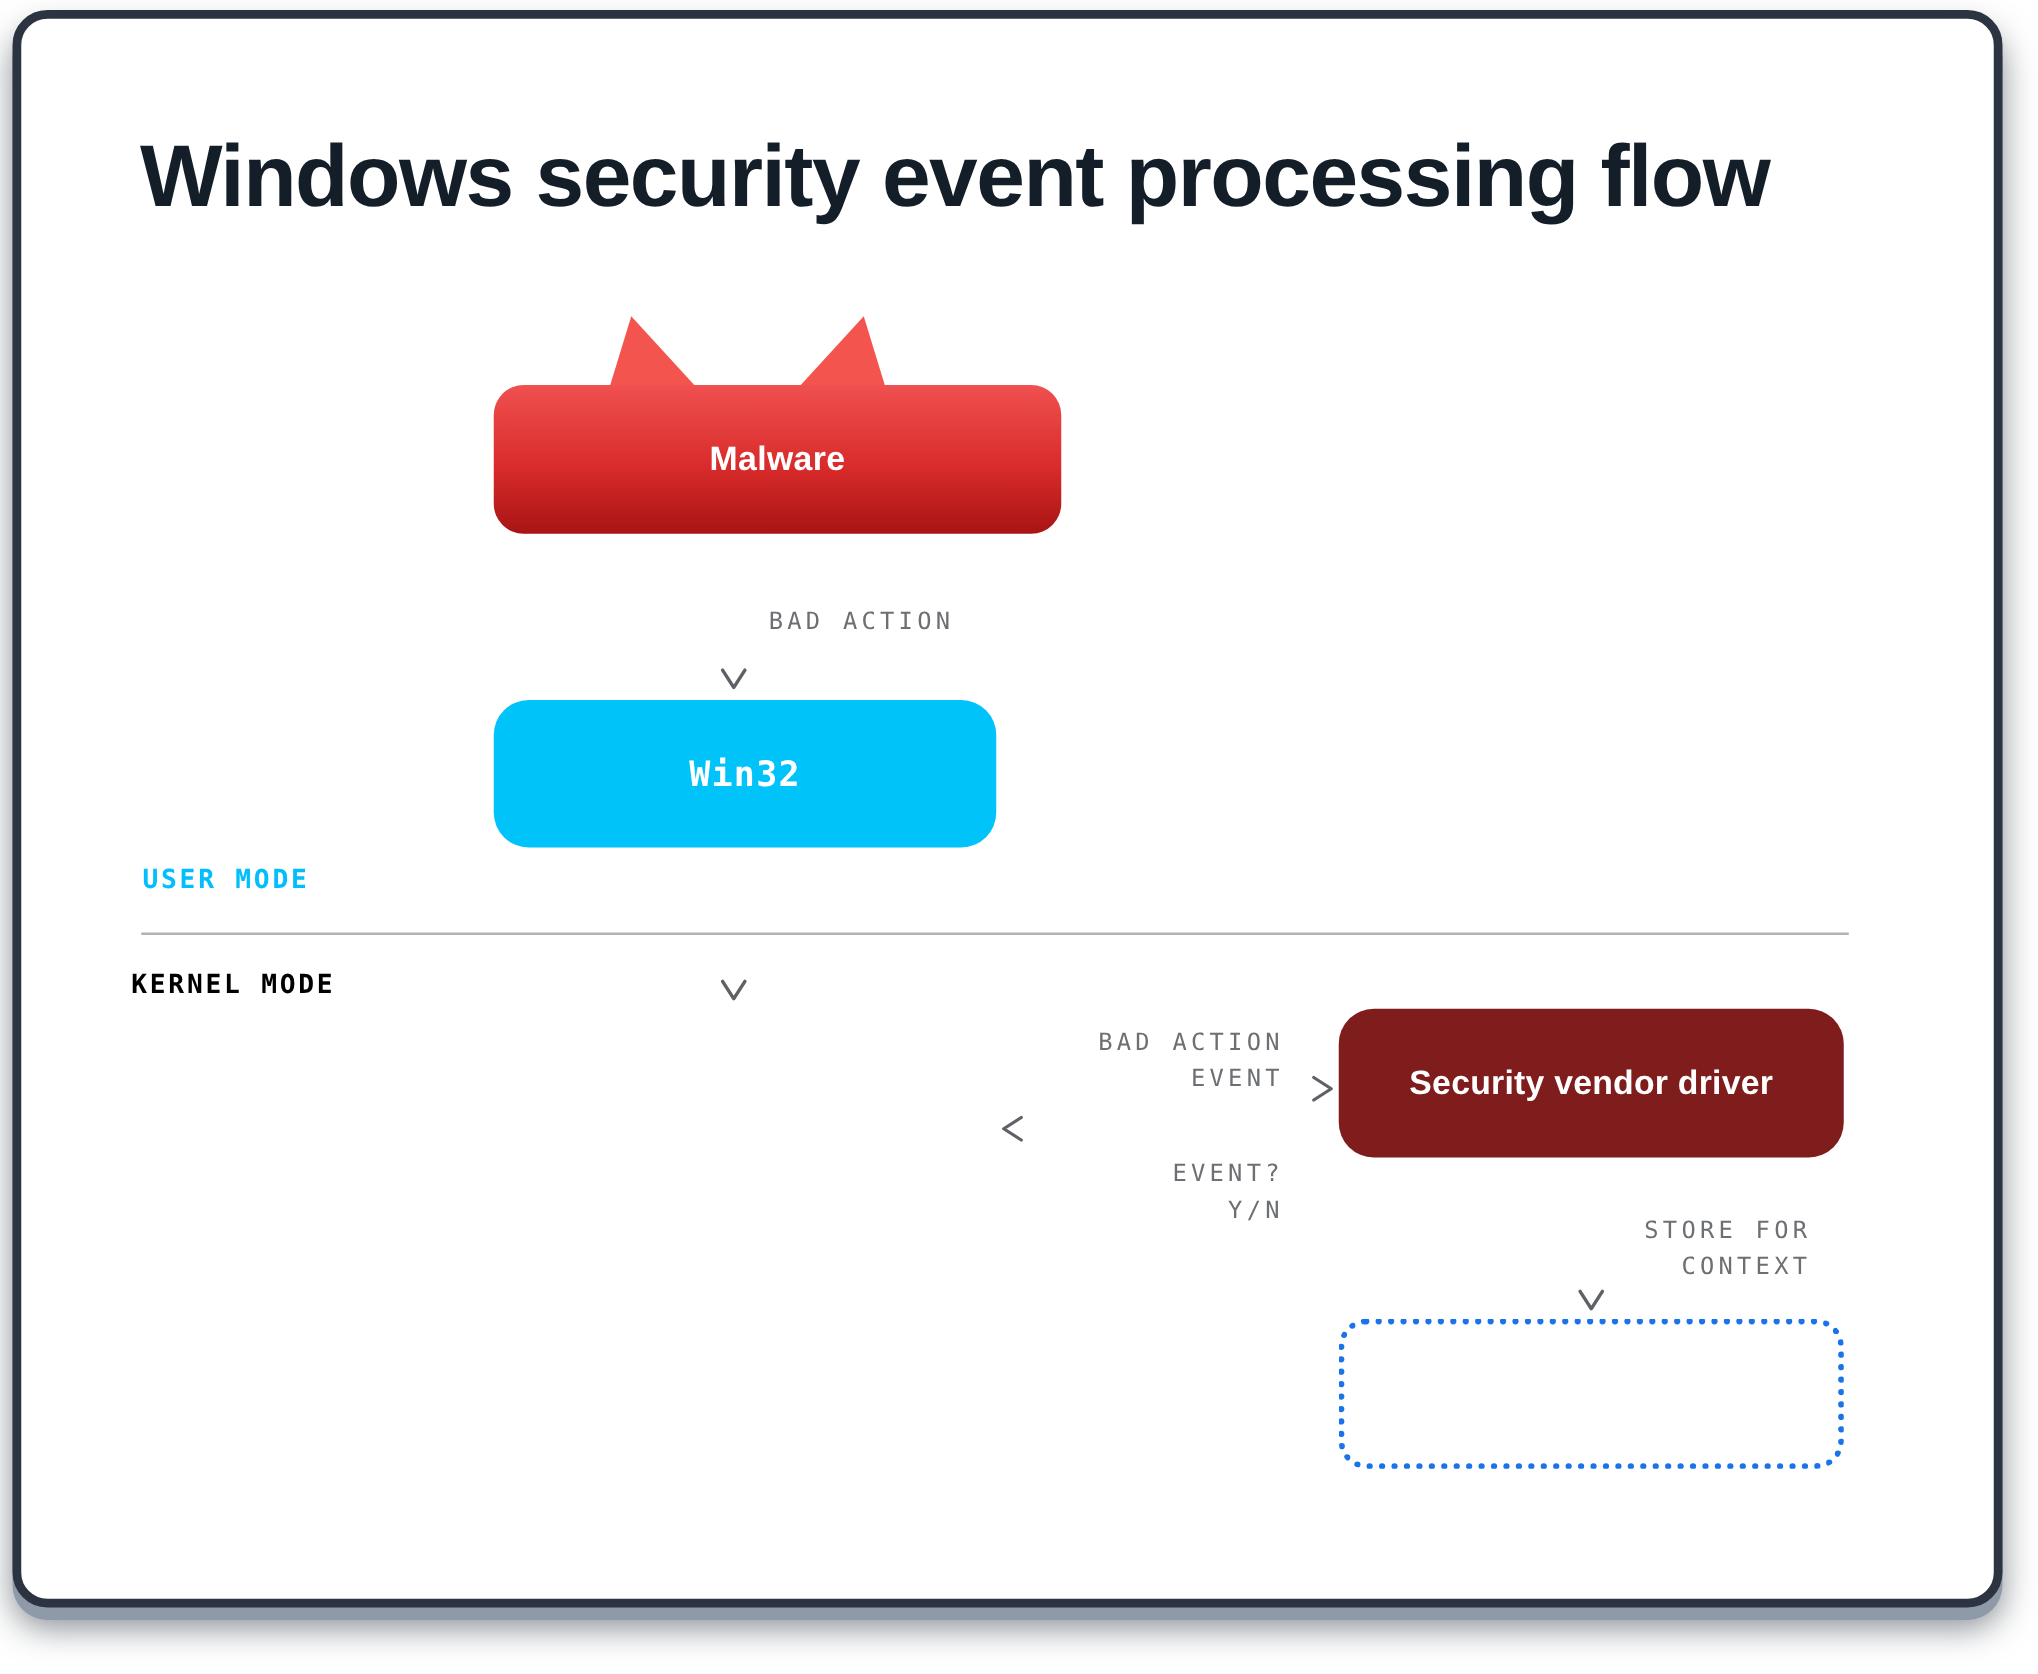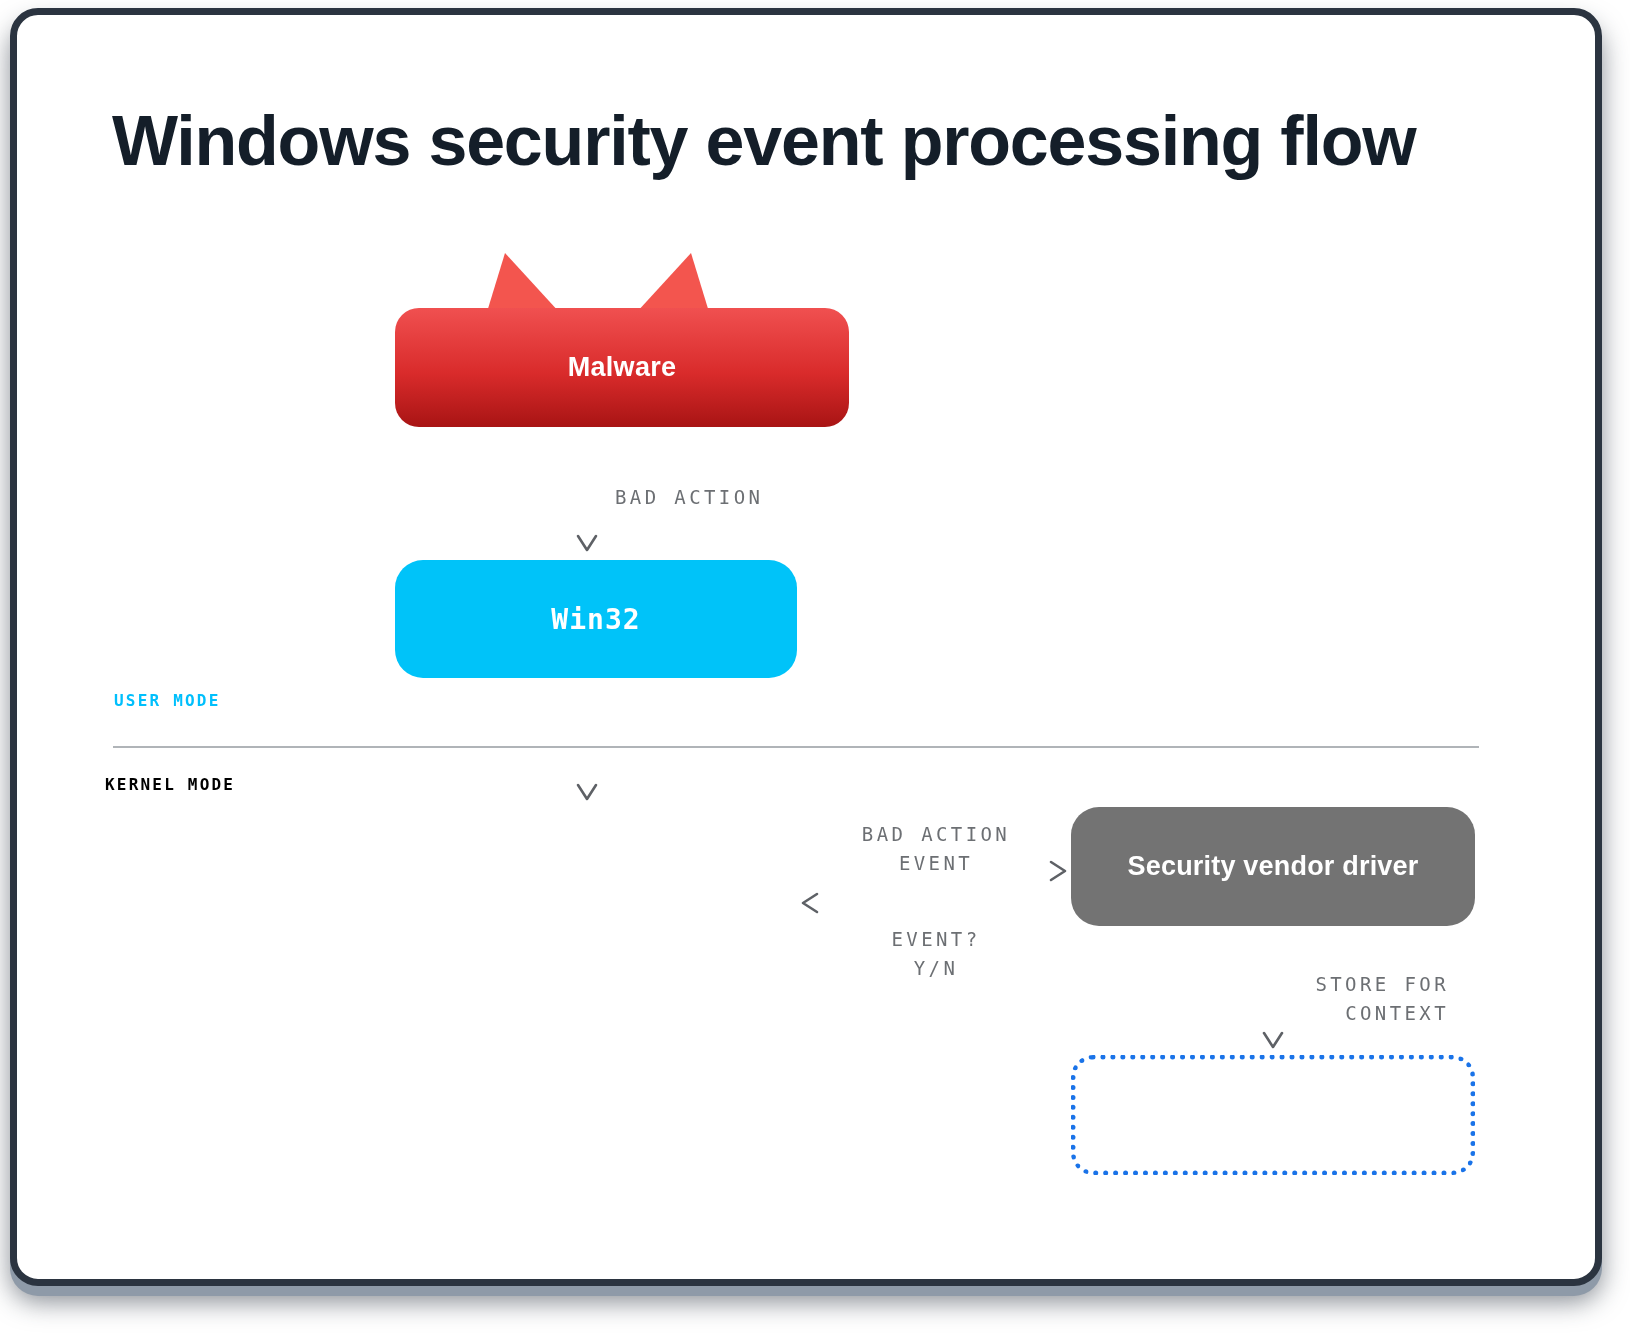--- a/index.html
+++ b/index.html
@@ -117,42 +117,42 @@
     font-size: 27px;
     font-weight: bold;
     letter-spacing: 0.2px;
   }
 
   .node-vendor {
     left: 1054px;
     top: 792px;
     width: 404px;
     height: 119px;
-    background: #737373;
+    background: #7f1d1d;
     font-size: 27px;
     font-weight: bold;
     line-height: 1.12;
     letter-spacing: 0.2px;
   }
 
   .node-store {
     left: 1054px;
     top: 1040px;
     width: 404px;
     height: 120px;
     border: 5px dotted #1a73e8;
     border-radius: 22px;
     background: transparent;
   }
 
   
   .mode-label {
     position: absolute;
     font-family: "DejaVu Sans Mono", monospace;
-    font-size: 16px;
+    font-size: 21px;
     font-weight: bold;
     letter-spacing: 2.2px;
     white-space: nowrap;
   }
   .mode-user   { left: 97px; top: 676px; color: #00bffc; }
   .mode-kernel { left: 88px; top: 760px; color: #000000; }
 
   .divider {
     position: absolute;
     left: 96px;
@@ -163,21 +163,21 @@
   }
 
   
   .edge-label {
     position: absolute;
     font-family: "DejaVu Sans Mono", monospace;
     font-size: 19px;
     font-weight: normal;
     letter-spacing: 3.4px;
     color: #6c6f73;
-    text-align: center;
+    text-align: right;
     white-space: pre-line;
     line-height: 1.5;
   }
   .lbl-bad-action   { left: 598px;  top: 468px; }
   .lbl-bad-event    { left: 828px;  top: 805px; width: 182px; }
   .lbl-block        { left: 828px;  top: 910px; width: 182px; }
   .lbl-store        { left: 1272px; top: 955px; width: 160px; text-align: right; }
 
   
   .edges {

